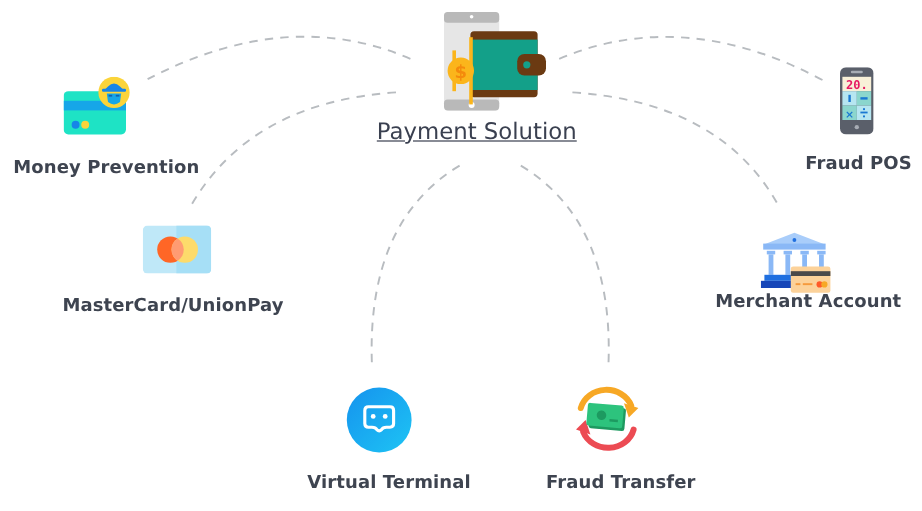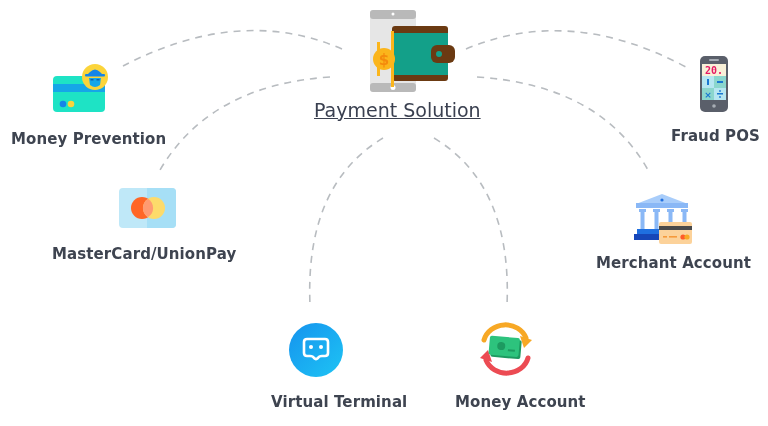--- a/index.html
+++ b/index.html
@@ -86,37 +86,37 @@
         <linearGradient id="vrg" x1="0" y1="0" x2="1" y2="1">
           <stop offset="0" stop-color="#1593ee"></stop>
           <stop offset="1" stop-color="#1ec4f4"></stop>
         </linearGradient>
       </defs>
       <circle cx="28" cy="28" r="27" fill="url(#vrg)"></circle>
       <path d="M 16 20 Q 16 17 19 17 L 37 17 Q 40 17 40 20 L 40 31 Q 40 34 37 34 L 34 34 Q 31 34 30 36 Q 28 38 26 36 Q 25 34 22 34 L 19 34 Q 16 34 16 31 Z" fill="none" stroke="#ffffff" stroke-width="2.6" stroke-linejoin="round"></path>
       <circle cx="23" cy="25" r="2" fill="#ffffff"></circle>
       <circle cx="33" cy="25" r="2" fill="#ffffff"></circle>
     </svg>
-    <div class="label" style="left:256px; top:393px;margin-left:15px;">Virtual Terminal</div>
+    <div class="label" style="left:256px; top:393px;">Virtual Terminal</div>
   </div>
 
   <div class="node">
     <svg class="icon" style="left:476px; top:320px; width:60px; height:58px;" viewBox="0 0 60 58">
       <path d="M 8 20 A 22 20 0 0 1 50 18" fill="none" stroke="#f7a825" stroke-width="5" stroke-linecap="round"></path>
       <path d="M 44 16 L 56 20 L 48 28 Z" fill="#f7a825"></path>
       <path d="M 52 38 A 22 20 0 0 1 10 40" fill="none" stroke="#ec4b53" stroke-width="5" stroke-linecap="round"></path>
       <path d="M 16 42 L 4 38 L 12 30 Z" fill="#ec4b53"></path>
       <g transform="rotate(5 30 29)">
         <rect x="15" y="19" width="30" height="19" rx="2" fill="#1d9a60"></rect>
         <rect x="13" y="17" width="30" height="19" rx="2" fill="#2dc37d"></rect>
         <circle cx="25" cy="26.5" r="4" fill="#1d9a60"></circle>
         <rect x="32" y="29" width="7" height="2" fill="#1d9a60"></rect>
       </g>
     </svg>
-    <div class="label" style="left:455px; top:393px;">Money Account</div>
+    <div class="label" style="left:455px; top:393px;">Fraud Transfer</div>
   </div>
 
   <div class="node">
     <svg class="icon" style="left:634px; top:192px; width:60px; height:54px;" viewBox="0 0 60 54">
       <path d="M 2 12 L 28 2 L 54 12 Z" fill="#a9cdfa"></path>
       <rect x="2" y="11" width="52" height="5" fill="#8ab8f6"></rect>
       <circle cx="28" cy="8" r="1.6" fill="#1f6fe0"></circle>
       <g fill="#8ab8f6">
         <rect x="5" y="17" width="7" height="3"></rect>
           <rect x="6.5" y="20" width="4" height="17"></rect>
@@ -129,21 +129,21 @@
       </g>
       <rect x="3" y="37" width="24" height="5" fill="#1f6fe0"></rect>
       <rect x="0" y="42" width="28" height="6" fill="#1646b8"></rect>
       <rect x="25" y="30" width="33" height="22" rx="2" fill="#fcd29a"></rect>
       <rect x="25" y="34" width="33" height="4" fill="#4a4a4a"></rect>
       <rect x="29" y="44" width="4" height="1.6" fill="#f59a3c"></rect>
       <rect x="35" y="44" width="8" height="1.6" fill="#f59a3c"></rect>
       <circle cx="49" cy="45" r="2.6" fill="#ff5a28"></circle>
       <circle cx="53" cy="45" r="2.6" fill="#f7a825"></circle>
     </svg>
-    <div class="label" style="left:596px; top:254px;text-align:center;">Merchant Account</div>
+    <div class="label" style="left:596px; top:242px;text-align:center;">Merchant Account</div>
   </div>
 
   <div class="node">
     <svg class="icon" style="left:700px; top:56px; width:28px; height:56px;" viewBox="0 0 28 56">
       <rect x="0" y="0" width="28" height="56" rx="5" fill="#5a5f6a"></rect>
       <rect x="9" y="3" width="10" height="2" rx="1" fill="#a7acb4"></rect>
       <circle cx="14" cy="50" r="1.8" fill="#a7acb4"></circle>
       <rect x="2" y="8" width="24" height="12" fill="#f8f0d8"></rect>
       <text x="14" y="18" text-anchor="middle" font-family="DejaVu Sans Mono, monospace" font-size="10" font-weight="bold" fill="#e61a63">20.</text>
       <rect x="2" y="20" width="12" height="12" fill="#b6e6f1"></rect>

